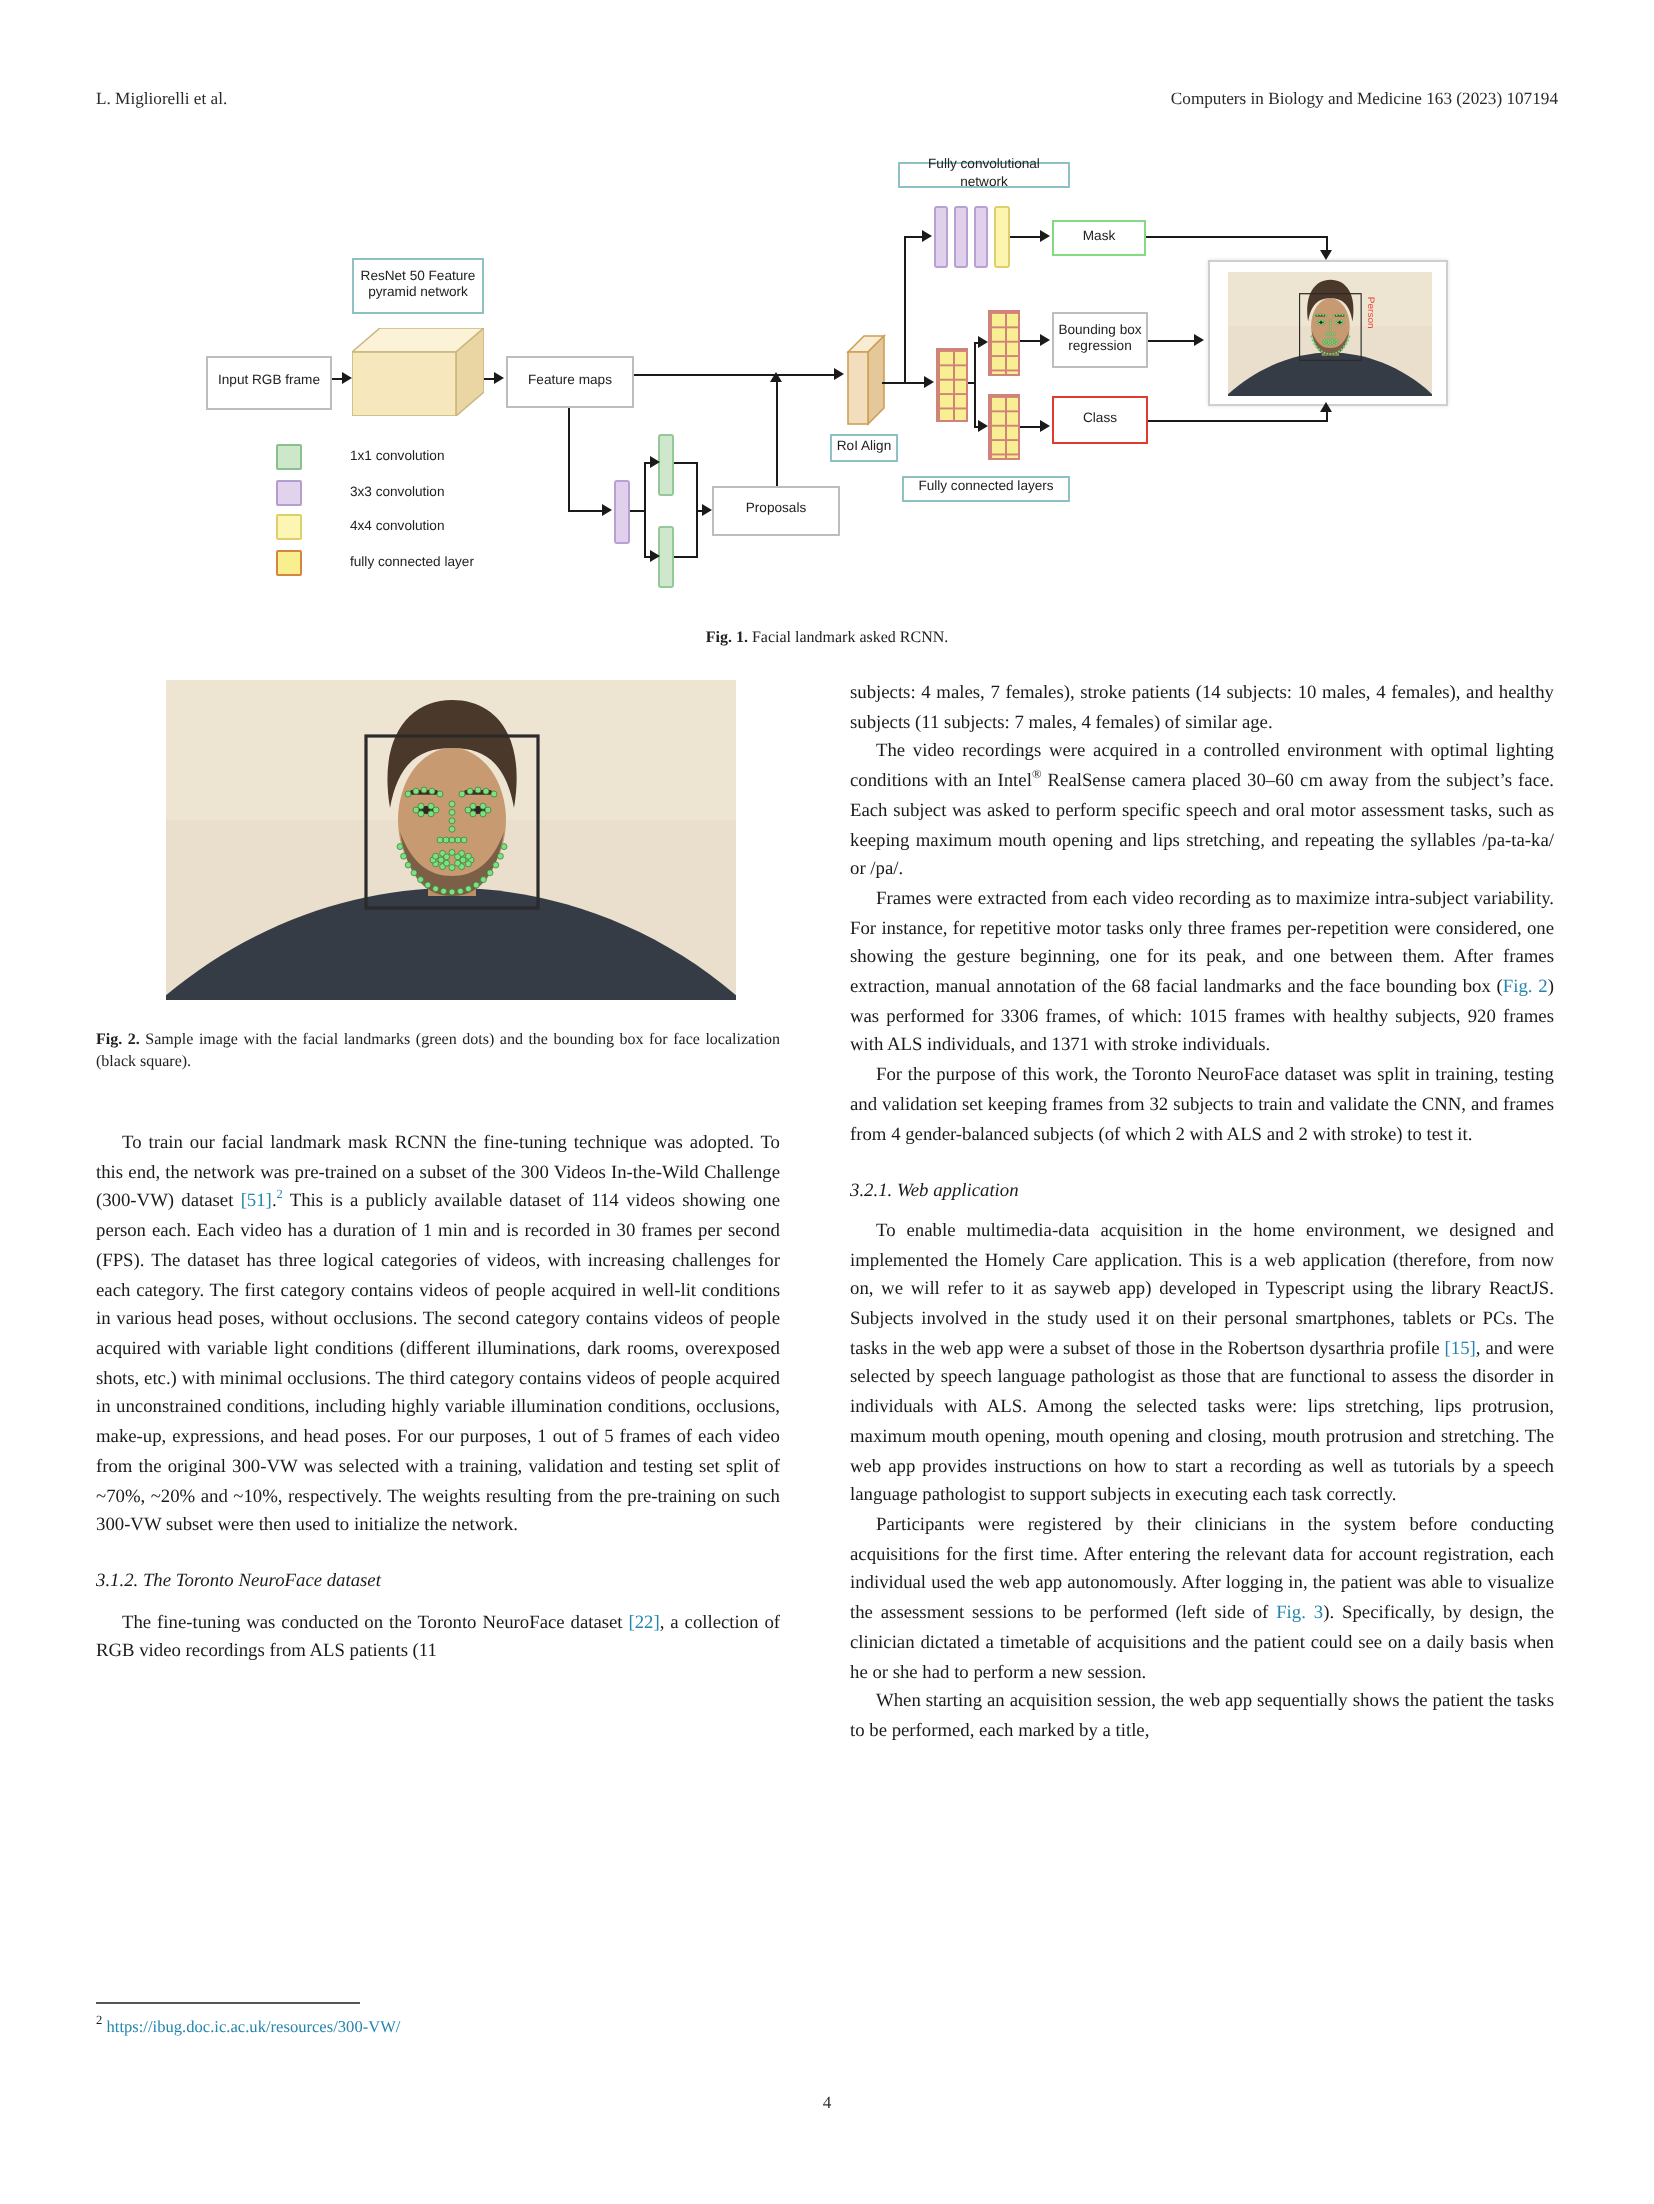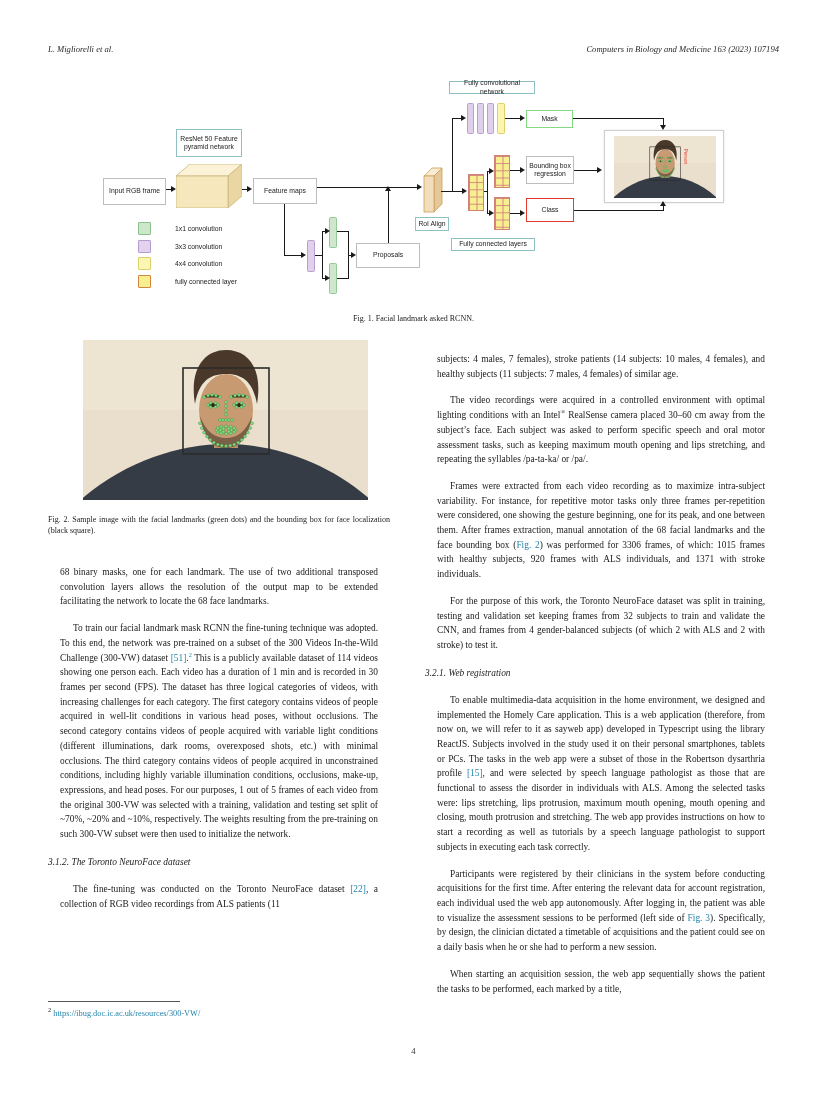--- a/index.html
+++ b/index.html
@@ -1,19 +1,19 @@
 <!DOCTYPE html>
 <html><head>
 <meta charset="utf-8">
 <style>
   html,body{margin:0;padding:0;}
   body{width:827px;height:1102px;position:relative;background:#ffffff;
        font-family:"Liberation Serif",serif;color:#1b1b1b;overflow:hidden;}
   
-  .hdr{position:absolute;top:44px;font-style:italic;font-size:8.6px;color:#2a2a2a;}
+  .hdr{position:absolute;top:44px;font-size:8.6px;color:#2a2a2a;}
   .hdr.left{left:48px;}
   .hdr.right{right:48px;}
   
   #fig1{position:absolute;left:0;top:70px;width:827px;height:248px;}
   #fig1 *{box-sizing:border-box;}
   .dbox{position:absolute;background:#fff;border:1px solid #bdbdbd;display:flex;
         align-items:center;justify-content:center;text-align:center;
         font-family:"Liberation Sans",sans-serif;font-size:6.8px;line-height:1.25;color:#222;padding:1px 2px;}
   .teal{border-color:#8fc1c4;}
   .greenb{border-color:#82db82;}
@@ -32,31 +32,31 @@
   .ah{position:absolute;width:0;height:0;}
   .ah.r{border-top:3px solid transparent;border-bottom:3px solid transparent;border-left:5px solid #1a1a1a;}
   .ah.u{border-left:3px solid transparent;border-right:3px solid transparent;border-bottom:5px solid #1a1a1a;}
   .ah.d{border-left:3px solid transparent;border-right:3px solid transparent;border-top:5px solid #1a1a1a;}
   .legend-row{position:absolute;display:flex;align-items:center;}
   .legend-sq{width:13px;height:13px;border:1px solid #999;border-radius:1px;margin-right:24px;}
   .legend-lb{font-family:"Liberation Sans",sans-serif;font-size:6.8px;color:#222;}
   .outframe{position:absolute;background:#fff;border:1px solid #cfcfcf;box-shadow:0 0 2px rgba(0,0,0,.12);}
   
   .figcap{font-size:8px;color:#222;line-height:1.38;}
-  .figcap b{font-weight:normal;}
+  .figcap b{font-weight:bold;}
   #fig1cap{position:absolute;left:0;top:243px;width:827px;text-align:center;}
   
   #cols{position:absolute;left:48px;top:340px;width:729px;display:flex;gap:35px;}
   .col{font-size:9.4px;line-height:14.7px;text-align:justify;}
   .col.left{width:342px;}
   .col.right{width:352px;}
   .fig2photo{margin-left:35px;width:285px;height:160px;display:block;}
   .fig2cap{margin-top:14px;text-align:justify;}
   .textstart{margin-top:29px;}
-  .blk{margin:12px;}
+  .blk{margin:0;}
   .blk.para-indent{text-indent:13px;}
   .blk.heading{font-style:italic;margin:13.5px 0 5.5px;text-align:left;}
   .tlink{color:#2585ad;}
   sup{font-size:6.3px;line-height:0;vertical-align:super;}
   
   #footnote{position:absolute;left:48px;top:1001px;width:340px;font-size:8.3px;}
   #footnote .rule{width:132px;height:1px;background:#555;margin-bottom:7px;}
   #pagenum{position:absolute;left:0;top:1046px;width:827px;text-align:center;font-size:8.6px;color:#333;}
   svg text{font-family:"Liberation Sans",sans-serif;}
 </style>
@@ -349,33 +349,32 @@
           <circle cx="145.8" cy="88.4" r="1.5" fill="#7fe07f" stroke="#2f7d3a" stroke-width="0.35"></circle>
         </g>
       <rect x="100" y="28" width="86" height="86" fill="none" stroke="#2b2b2b" stroke-width="1.6"></rect>
     </svg>
     <div class="figcap fig2cap">
       <b>Fig. 2.</b>
       <span> </span>
       <span>Sample image with the facial landmarks (green dots) and the bounding box for face localization (black square).</span>
     </div>
     <div class="textstart">
-        <div class="blk para"><span>68 binary masks, one for each landmark. The use of two additional transposed convolution layers allows the resolution of the output map to be extended facilitating the network to locate the 68 face landmarks.</span></div>
         <div class="blk para-indent"><span>To train our facial landmark mask RCNN the fine-tuning technique was adopted. To this end, the network was pre-trained on a subset of the 300 Videos In-the-Wild Challenge (300-VW) dataset </span><span class="tlink">[51]</span><span>.</span><sup class="tlink">2</sup><span> This is a publicly available dataset of 114 videos showing one person each. Each video has a duration of 1 min and is recorded in 30 frames per second (FPS). The dataset has three logical categories of videos, with increasing challenges for each category. The first category contains videos of people acquired in well-lit conditions in various head poses, without occlusions. The second category contains videos of people acquired with variable light conditions (different illuminations, dark rooms, overexposed shots, etc.) with minimal occlusions. The third category contains videos of people acquired in unconstrained conditions, including highly variable illumination conditions, occlusions, make-up, expressions, and head poses. For our purposes, 1 out of 5 frames of each video from the original 300-VW was selected with a training, validation and testing set split of ~70%, ~20% and ~10%, respectively. The weights resulting from the pre-training on such 300-VW subset were then used to initialize the network.</span></div>
         <div class="blk heading"><span>3.1.2. The Toronto NeuroFace dataset</span></div>
         <div class="blk para-indent"><span>The fine-tuning was conducted on the Toronto NeuroFace dataset </span><span class="tlink">[22]</span><span>, a collection of RGB video recordings from ALS patients (11</span></div>
       </div>
   </div>
 
   <div class="col right">
       <div class="blk para"><span>subjects: 4 males, 7 females), stroke patients (14 subjects: 10 males, 4 females), and healthy subjects (11 subjects: 7 males, 4 females) of similar age.</span></div>
       <div class="blk para-indent"><span>The video recordings were acquired in a controlled environment with optimal lighting conditions with an Intel</span><sup>®</sup><span> RealSense camera placed 30–60 cm away from the subject’s face. Each subject was asked to perform specific speech and oral motor assessment tasks, such as keeping maximum mouth opening and lips stretching, and repeating the syllables /pa-ta-ka/ or /pa/.</span></div>
       <div class="blk para-indent"><span>Frames were extracted from each video recording as to maximize intra-subject variability. For instance, for repetitive motor tasks only three frames per-repetition were considered, one showing the gesture beginning, one for its peak, and one between them. After frames extraction, manual annotation of the 68 facial landmarks and the face bounding box (</span><span class="tlink">Fig. 2</span><span>) was performed for 3306 frames, of which: 1015 frames with healthy subjects, 920 frames with ALS individuals, and 1371 with stroke individuals.</span></div>
       <div class="blk para-indent"><span>For the purpose of this work, the Toronto NeuroFace dataset was split in training, testing and validation set keeping frames from 32 subjects to train and validate the CNN, and frames from 4 gender-balanced subjects (of which 2 with ALS and 2 with stroke) to test it.</span></div>
-      <div class="blk heading"><span>3.2.1. Web registration</span></div>
+      <div class="blk heading"><span>3.2.1. Web application</span></div>
       <div class="blk para-indent"><span>To enable multimedia-data acquisition in the home environment, we designed and implemented the Homely Care application. This is a web application (therefore, from now on, we will refer to it as sayweb app) developed in Typescript using the library ReactJS. Subjects involved in the study used it on their personal smartphones, tablets or PCs. The tasks in the web app were a subset of those in the Robertson dysarthria profile </span><span class="tlink">[15]</span><span>, and were selected by speech language pathologist as those that are functional to assess the disorder in individuals with ALS. Among the selected tasks were: lips stretching, lips protrusion, maximum mouth opening, mouth opening and closing, mouth protrusion and stretching. The web app provides instructions on how to start a recording as well as tutorials by a speech language pathologist to support subjects in executing each task correctly.</span></div>
       <div class="blk para-indent"><span>Participants were registered by their clinicians in the system before conducting acquisitions for the first time. After entering the relevant data for account registration, each individual used the web app autonomously. After logging in, the patient was able to visualize the assessment sessions to be performed (left side of </span><span class="tlink">Fig. 3</span><span>). Specifically, by design, the clinician dictated a timetable of acquisitions and the patient could see on a daily basis when he or she had to perform a new session.</span></div>
       <div class="blk para-indent"><span>When starting an acquisition session, the web app sequentially shows the patient the tasks to be performed, each marked by a title,</span></div>
     </div>
 </div>
 
 <div id="footnote">
   <div class="rule"></div>
   <sup>2</sup>
   <span> </span>

